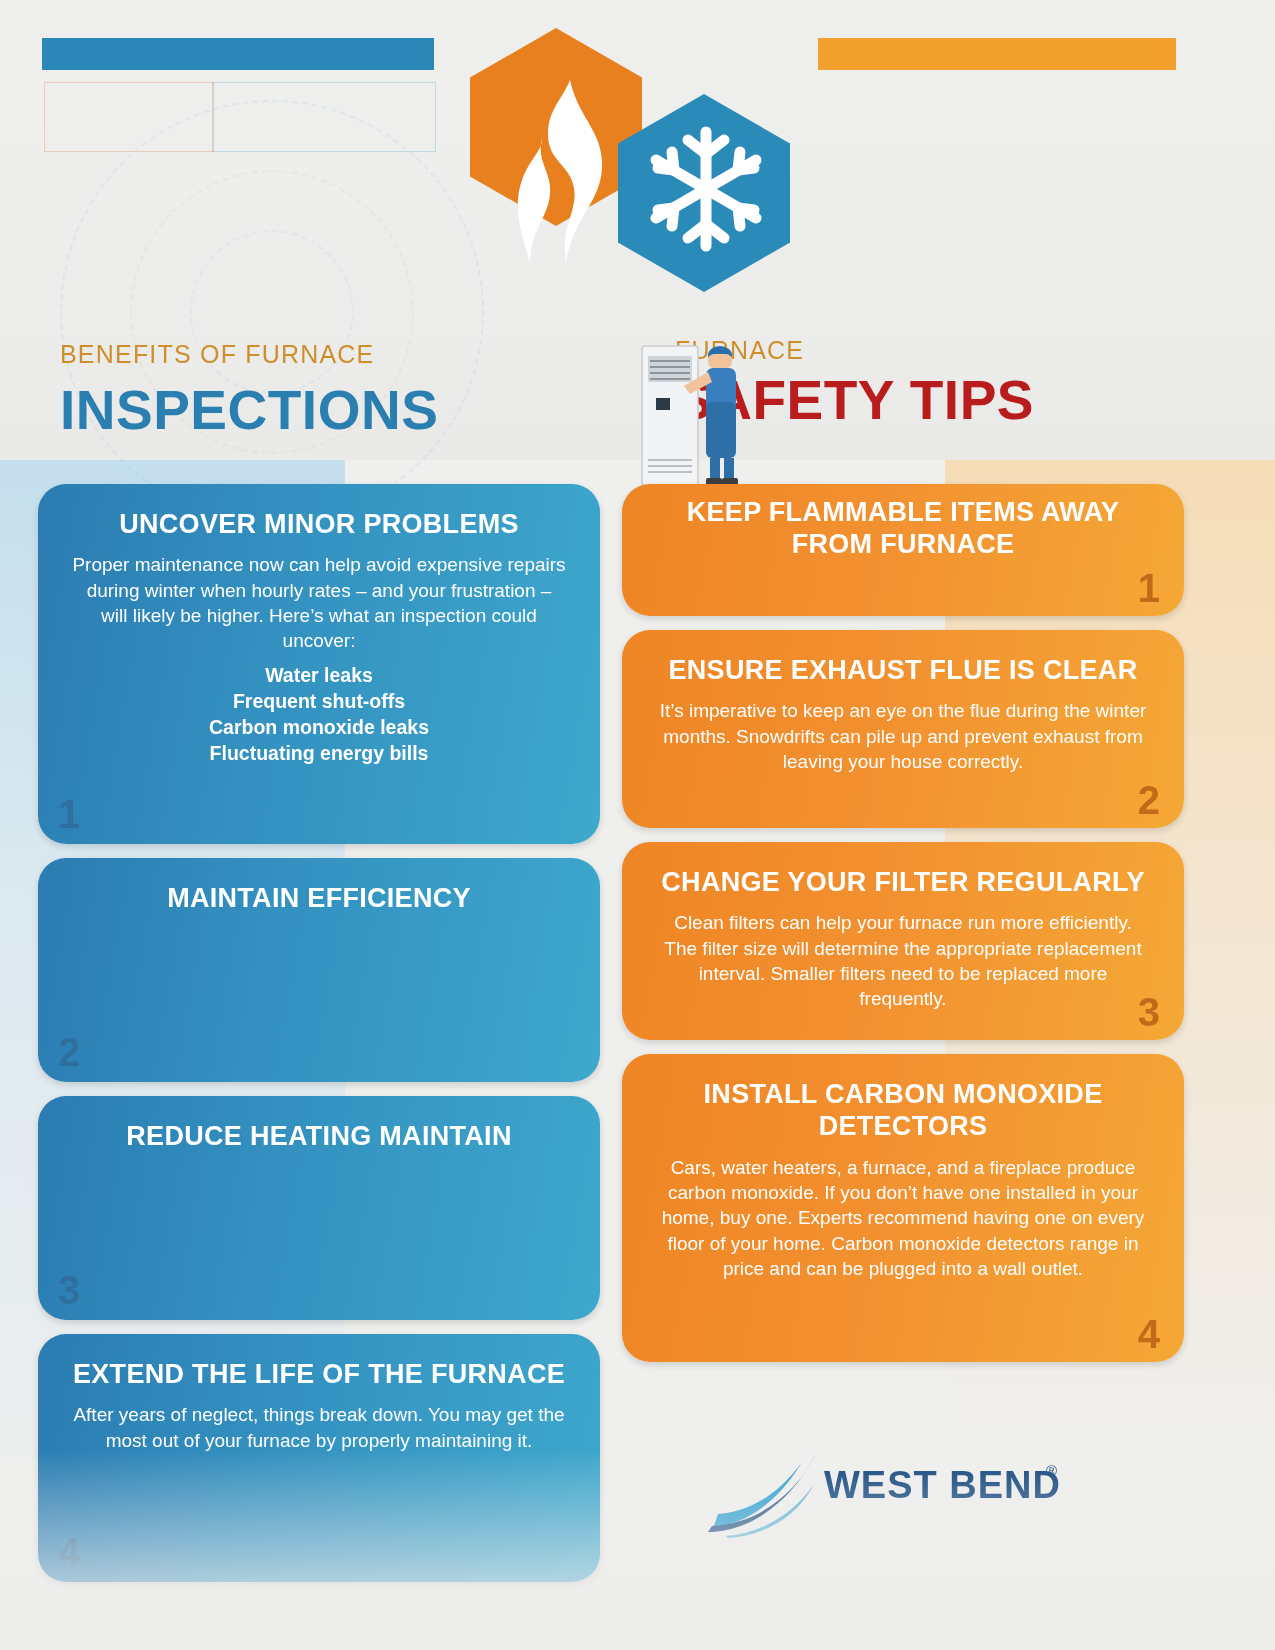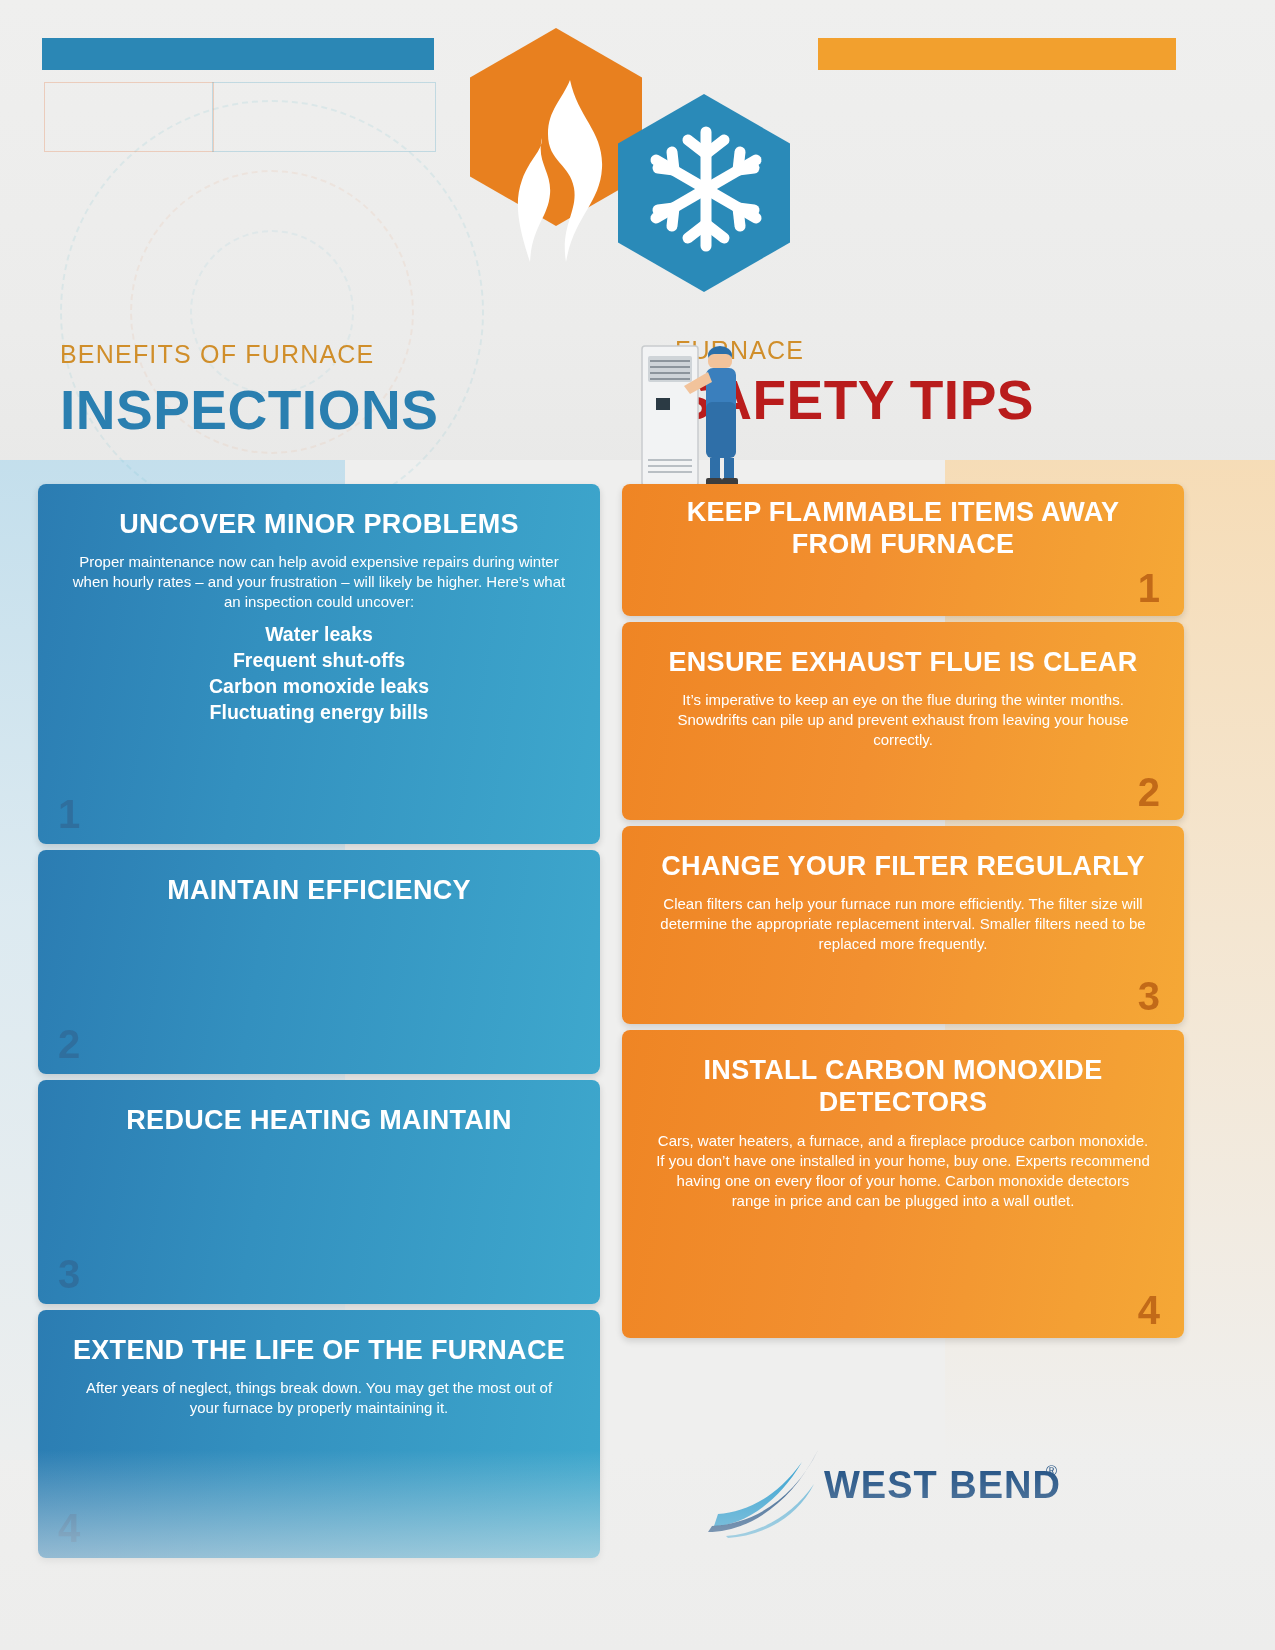--- a/index.html
+++ b/index.html
@@ -134,43 +134,43 @@
   .tech {
     position: absolute; left: 636px; top: 342px; width: 130px; height: 152px;
   }
 
   
   .col-left { position: absolute; left: 38px; top: 484px; width: 562px; }
   .col-right { position: absolute; left: 622px; top: 484px; width: 562px; }
 
   .card {
     position: relative;
-    border-radius: 8px;
+    border-radius: 28px;
     color: #fff;
     padding: 22px 34px 26px 34px;
-    margin-bottom: 6px;
+    margin-bottom: 14px;
     box-shadow: 0 3px 7px rgba(0,0,0,.14);
   }
   .card.blue {
     background: linear-gradient(100deg,#2b7cb2 0%, #3390bf 40%, #3ea8cd 100%);
   }
   .card.orange {
     background: linear-gradient(100deg,#ef8524 0%, #f29030 45%, #f5a836 100%);
   }
   .card h3 {
     margin: 2px 0 0 0;
     font-size: 27px;
     font-weight: bold;
     text-align: center;
     letter-spacing: .3px;
     line-height: 1.2;
   }
   .card p {
     margin: 12px 0 0 0;
-    font-size: 15px;
+    font-size: 19px;
     line-height: 1.33;
     text-align: center;
     font-weight: 300;
   }
   .card ul {
     list-style: none;
     margin: 10px 0 0 0;
     padding: 0;
     text-align: center;
     font-size: 19.5px;

